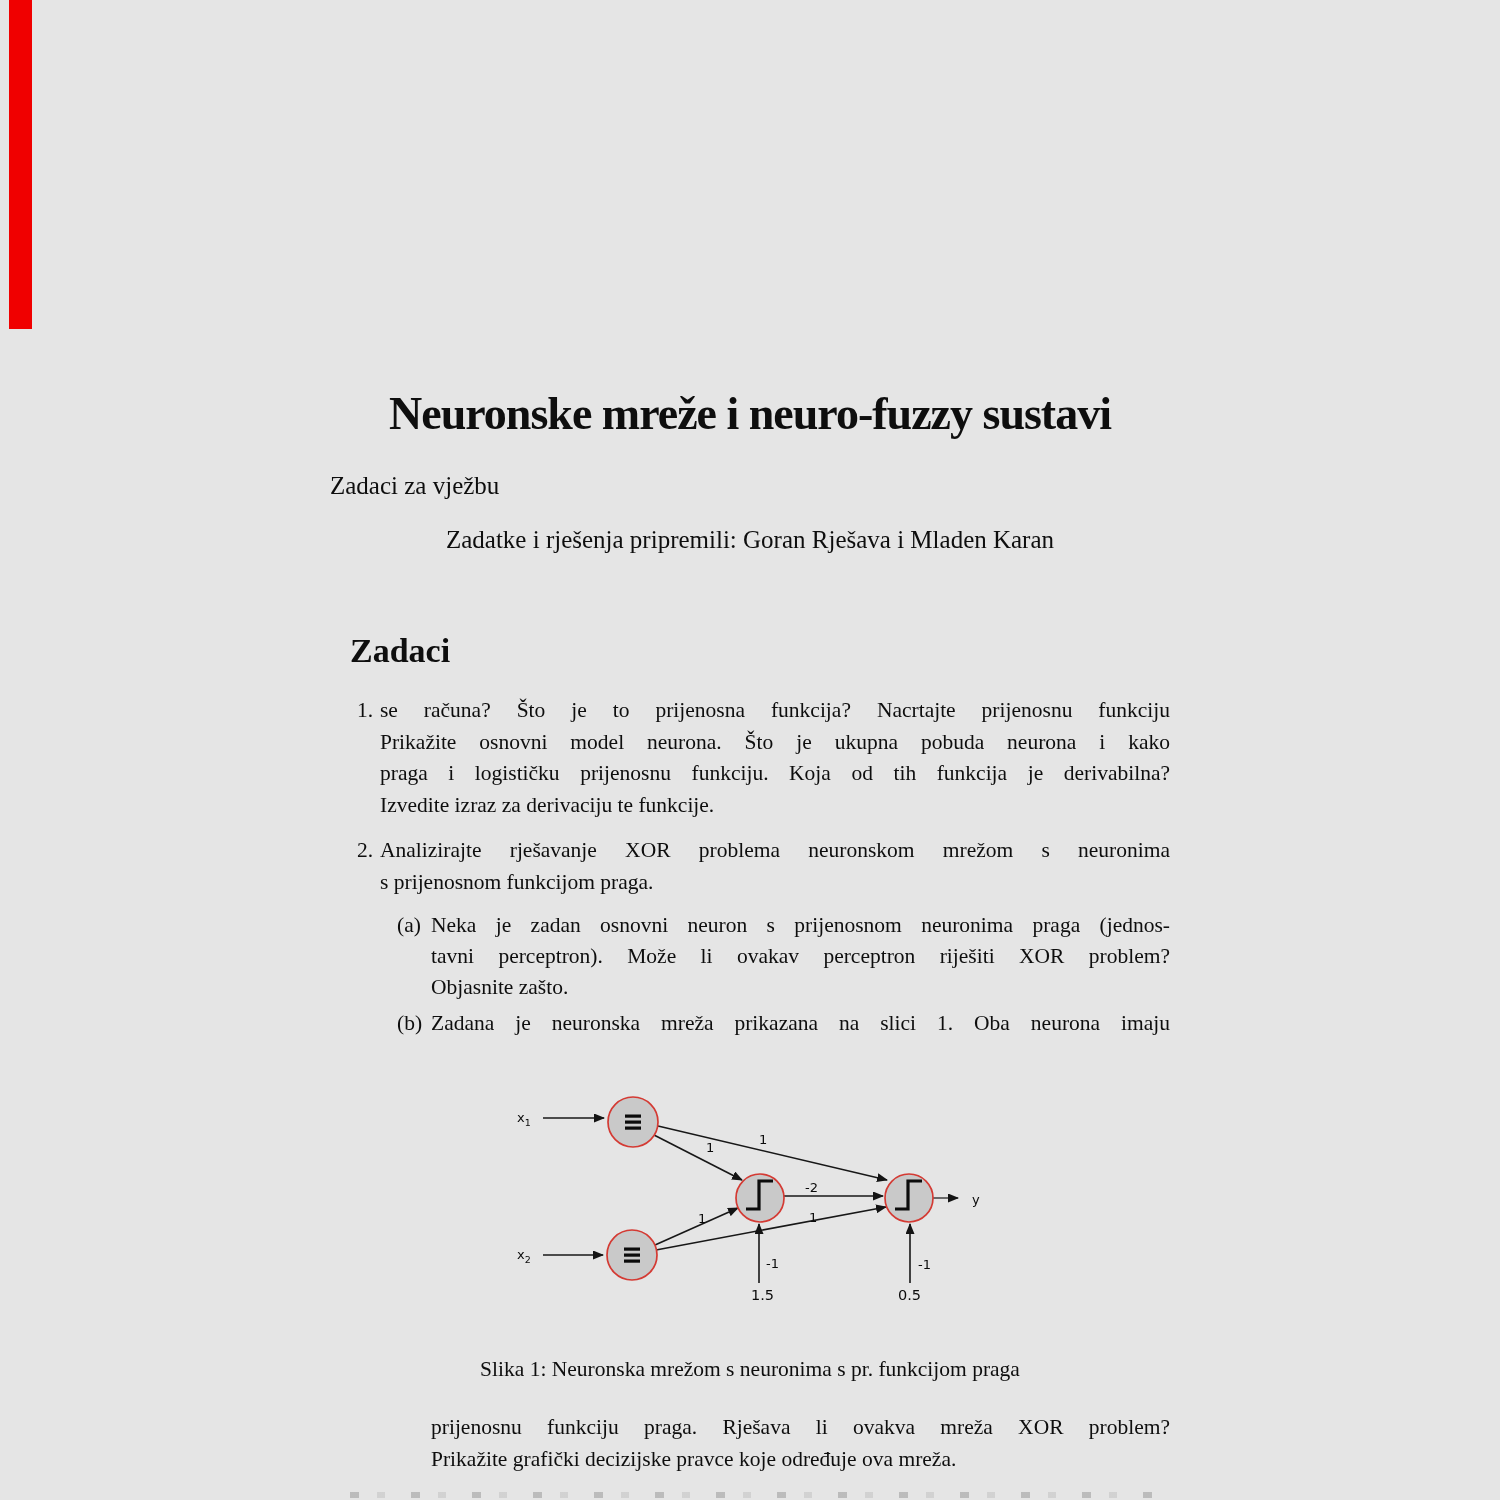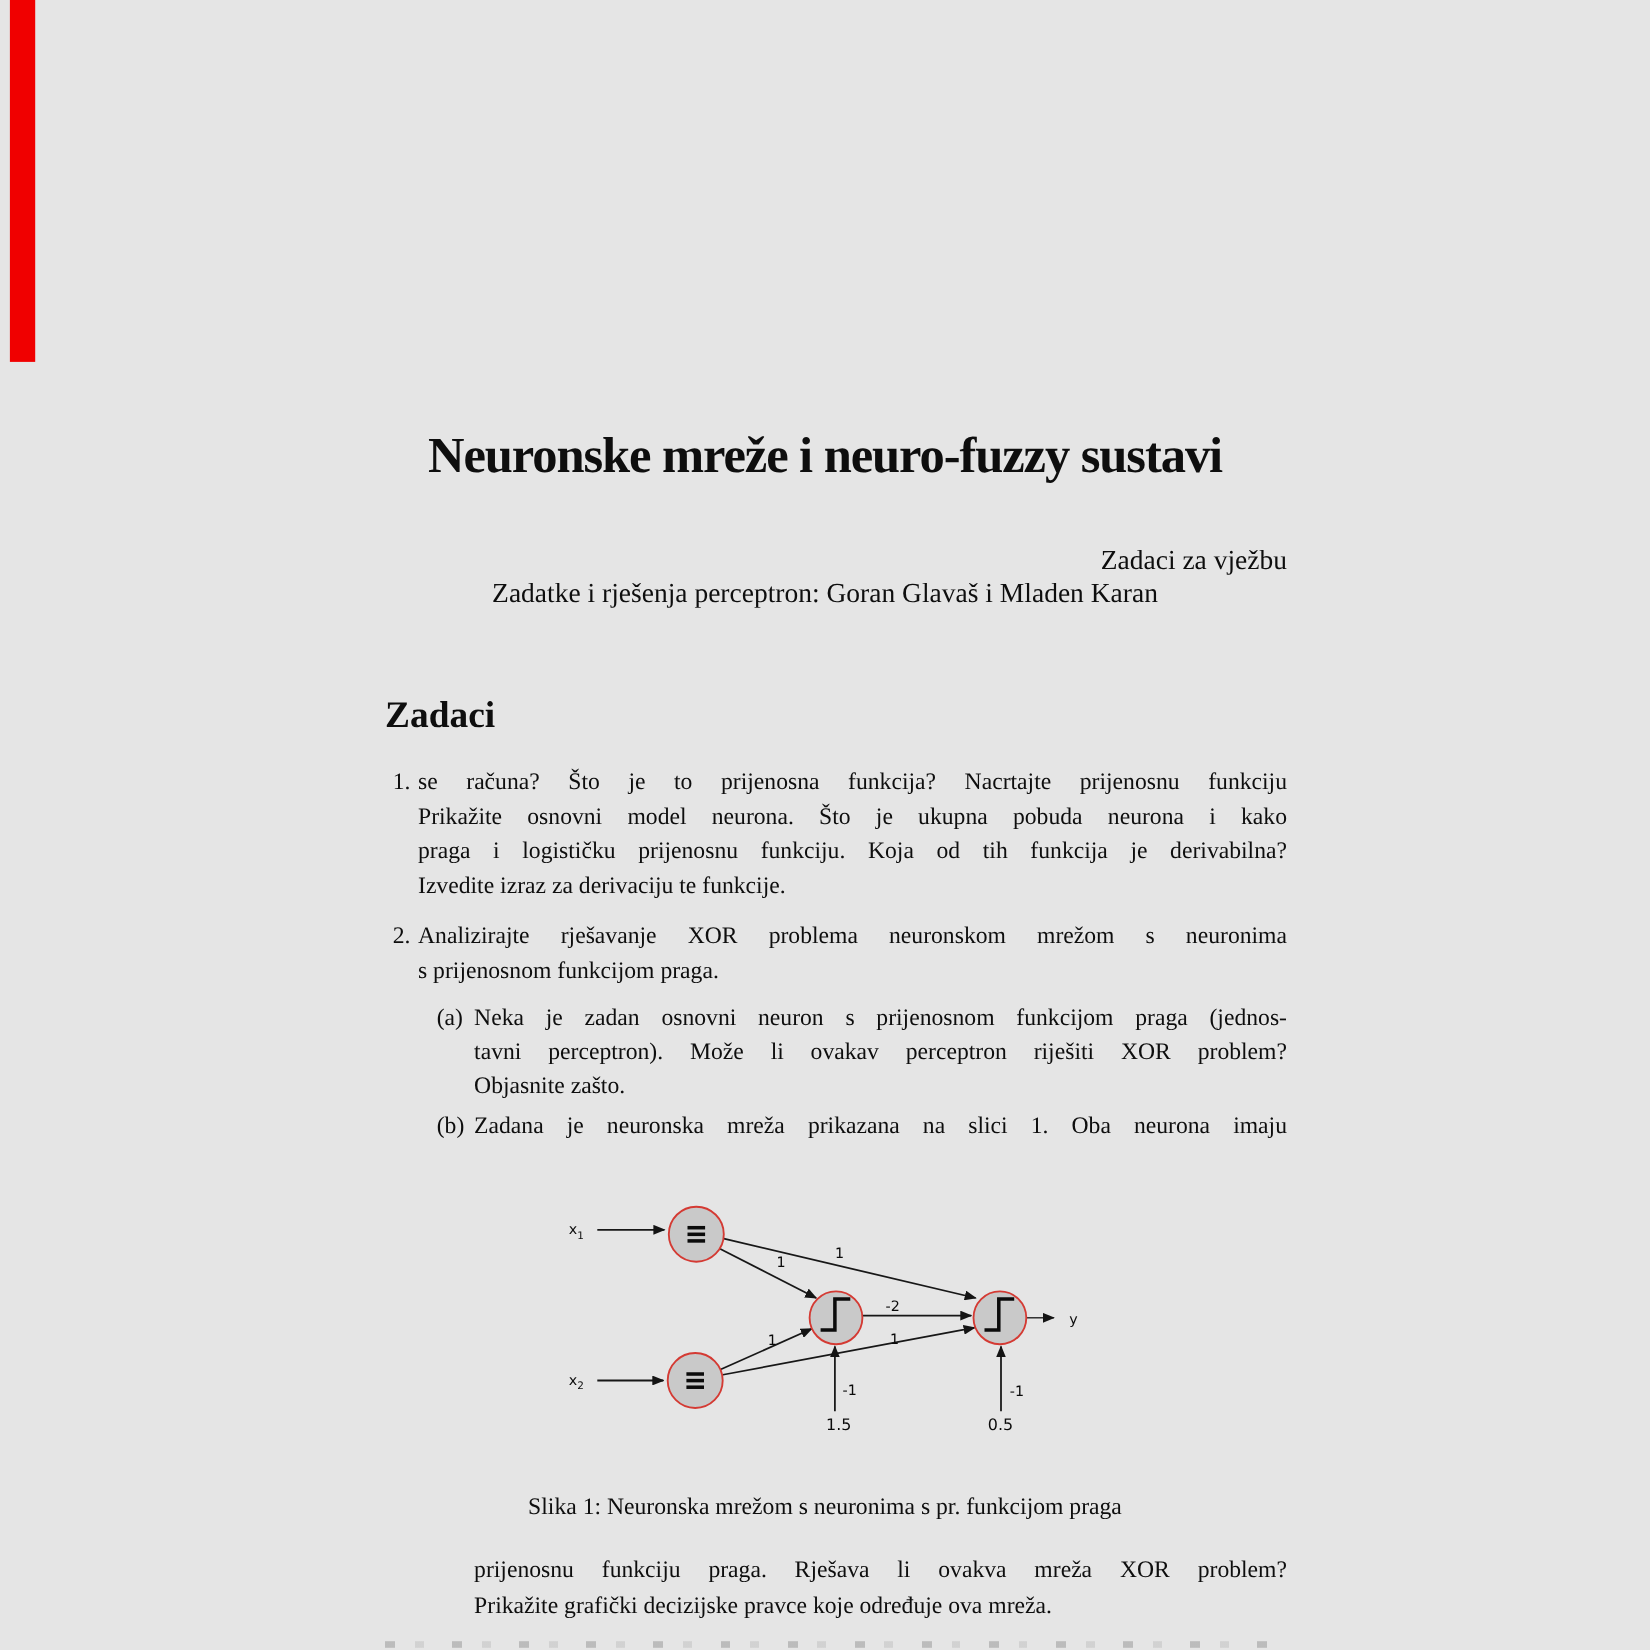--- a/index.html
+++ b/index.html
@@ -10,21 +10,21 @@
   body{background:#888;}
   .page{
     position:relative; width:1500px; height:1500px; background:#e5e5e5;
     overflow:hidden; font-family:"Liberation Serif", serif; color:var(--text);
   }
   .redbar{position:absolute; left:9px; top:0; width:23px; height:329px; background:var(--red-bar);}
   .title{
     position:absolute; left:330px; top:389px; width:840px; text-align:center;
     font-size:46px; font-weight:bold; letter-spacing:-1px; line-height:1.1; white-space:nowrap;
   }
-  .subtitle{position:absolute; left:330px; top:472px; width:840px; text-align:right; font-size:25px;margin-top:24px;}
+  .subtitle{position:absolute; left:330px; top:472px; width:840px; text-align:left; font-size:25px;}
   .authors{position:absolute; left:330px; top:526px; width:840px; text-align:center; font-size:25px; white-space:nowrap;}
   .heading{position:absolute; left:330px; top:634px; font-size:34px; font-weight:bold; line-height:1;margin-left:20px;}
   .par{position:absolute; font-size:21.5px; line-height:31.7px;}
   .par.sub{line-height:30.8px;}
   .num{position:absolute; font-size:21.5px; line-height:31.7px;}
   .jl{text-align:justify; text-align-last:justify;}
   .caption{position:absolute; left:330px; top:1357px; width:840px; text-align:center; font-size:21.5px;}
   .clipped{
     position:absolute; left:350px; top:1492px; width:815px; height:6px; opacity:.55;
     background:repeating-linear-gradient(90deg,#9a9a9a 0 9px,transparent 9px 27px,#c2c2c2 27px 35px,transparent 35px 61px);
@@ -41,41 +41,41 @@
 </style>
 </head>
 <body>
 
 <div class="page">
 
   <div class="redbar"></div>
 
   <div class="title">Neuronske mreže i neuro-fuzzy sustavi</div>
   <div class="subtitle">Zadaci za vježbu</div>
-  <div class="authors">Zadatke i rješenja perceptron: Goran Glavaš i Mladen Karan</div>
+  <div class="authors">Zadatke i rješenja pripremili: Goran Rješava i Mladen Karan</div>
 
   <div class="heading">Zadaci</div>
 
   <div class="num" style="left:357px; top:695px;">1.</div>
   <div class="par" style="left:380px; top:695px; width:790px;">
     <div class="jl">se računa? Što je to prijenosna funkcija? Nacrtajte prijenosnu funkciju</div>
     <div class="jl">Prikažite osnovni model neurona. Što je ukupna pobuda neurona i kako</div>
     <div class="jl">praga i logističku prijenosnu funkciju. Koja od tih funkcija je derivabilna?</div>
     <div>Izvedite izraz za derivaciju te funkcije.</div>
   </div>
 
   <div class="num" style="left:357px; top:835px;">2.</div>
   <div class="par" style="left:380px; top:835px; width:790px;">
     <div class="jl">Analizirajte rješavanje XOR problema neuronskom mrežom s neuronima</div>
     <div>s prijenosnom funkcijom praga.</div>
   </div>
 
   <div class="num" style="left:397px; top:910px;">(a)</div>
   <div class="par sub" style="left:431px; top:910px; width:739px;">
-    <div class="jl">Neka je zadan osnovni neuron s prijenosnom funkcijom praga (jednos-</div>
+    <div class="jl">Neka je zadan osnovni neuron s prijenosnom neuronima praga (jednos-</div>
     <div class="jl">tavni perceptron). Može li ovakav perceptron riješiti XOR problem?</div>
     <div>Objasnite zašto.</div>
   </div>
 
   <div class="num" style="left:397px; top:1008px;">(b)</div>
   <div class="par sub" style="left:431px; top:1008px; width:739px;">
     <div class="jl">Zadana je neuronska mreža prikazana na slici 1. Oba neurona imaju</div>
   </div>
 
   <svg class="net" width="520" height="230" viewBox="0 0 520 230">

